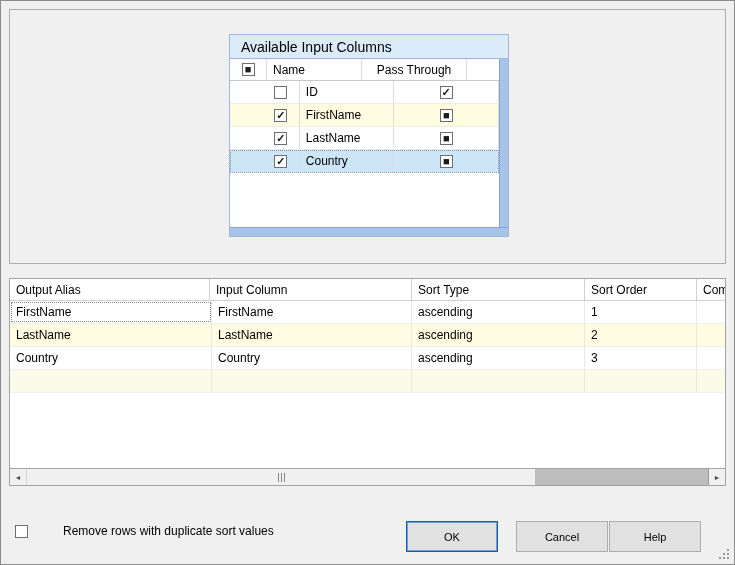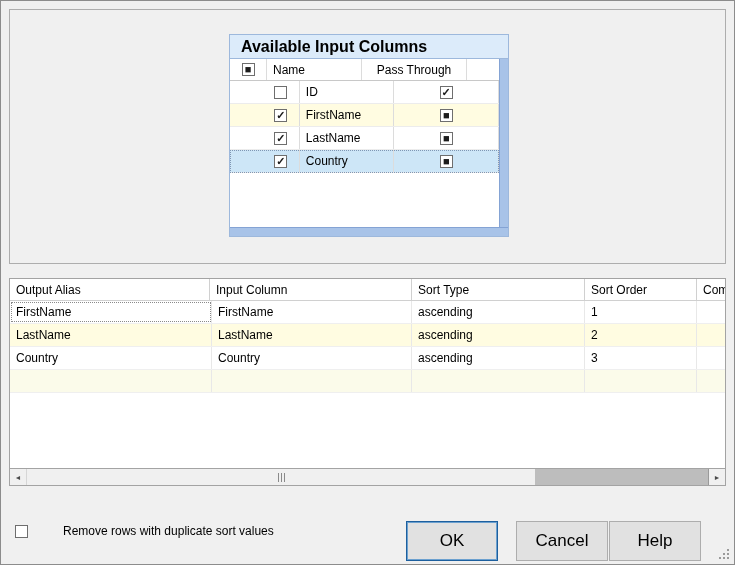--- a/index.html
+++ b/index.html
@@ -25,22 +25,21 @@
     background: #f0f0f0;
   }
   .aic {
     position: absolute; left: 219px; top: 24px; width: 280px;
   }
   .aic-title {
     height: 25px; line-height: 24px;
     background: #dcebfa;
     border: 1px solid #9db8dc;
     padding-left: 11px;
-    font-size: 16px;
-    font-weight: bold;
+    font-size: 14px;
   }
   .aic-grid {
     position: relative;
     height: 178px;
     background: #fff;
     border: 1px solid #9db8dc; border-top: 0;
   }
   .aic-rows { position: absolute; left: 0; top: 0; right: 9px; bottom: 9px; overflow: hidden; }
   .aic-hrow { display: flex; height: 22px; border-bottom: 1px solid #c8c8c8; background: #fff; }
   .aic-row { display: flex; height: 23px; border-bottom: 1px solid #ececec; background: #fff; padding-left: 33px; }
@@ -85,24 +84,24 @@
   .sb-btn-left  { border-right: 1px solid #d6d6d6; }
   .sb-btn-right { border-left: 1px solid #9a9a9a; }
   .sb-thumb { width: 508px; background: #f0f0f0; display: flex; align-items: center; justify-content: center; }
   .sb-grip { width: 1px; height: 9px; background: #8a8a8a; box-shadow: -3px 0 0 #8a8a8a, 3px 0 0 #8a8a8a; }
   .sb-track { flex: 1; background: #bdbdbd; }
 
   
   .dup-check { position: absolute; left: 14px; top: 523px; display: flex; align-items: center; gap: 28px; }
   .dup-check .cbx { margin-right: 7px; font-weight: 400; }
   .btn {
-    position: absolute; top: 520px; width: 92px; height: 40px;
+    position: absolute; top: 520px; width: 92px; height: 31px;
     background: #e1e1e1; border: 1px solid #adadad;
     display: flex; align-items: center; justify-content: center;
-    font-size: 17px; cursor: default;
+    font-size: 11px; cursor: default;
   }
   .btn-ok { left: 405px; border: 1px solid #1d5f9e; box-shadow: inset 0 0 0 1px #6ba0cf; }
   .btn-cancel { left: 515px; }
   .btn-help { left: 608px; }
 
   .grip-corner { position: absolute; right: 4px; bottom: 4px; width: 12px; height: 12px; }
   .grip-dot {
     position: absolute; left: 0; top: 0; width: 2px; height: 2px; background: transparent;
     box-shadow: 9px 1px 0 #9a9a9a, 5px 5px 0 #9a9a9a, 9px 5px 0 #9a9a9a,
                 1px 9px 0 #9a9a9a, 5px 9px 0 #9a9a9a, 9px 9px 0 #9a9a9a;

